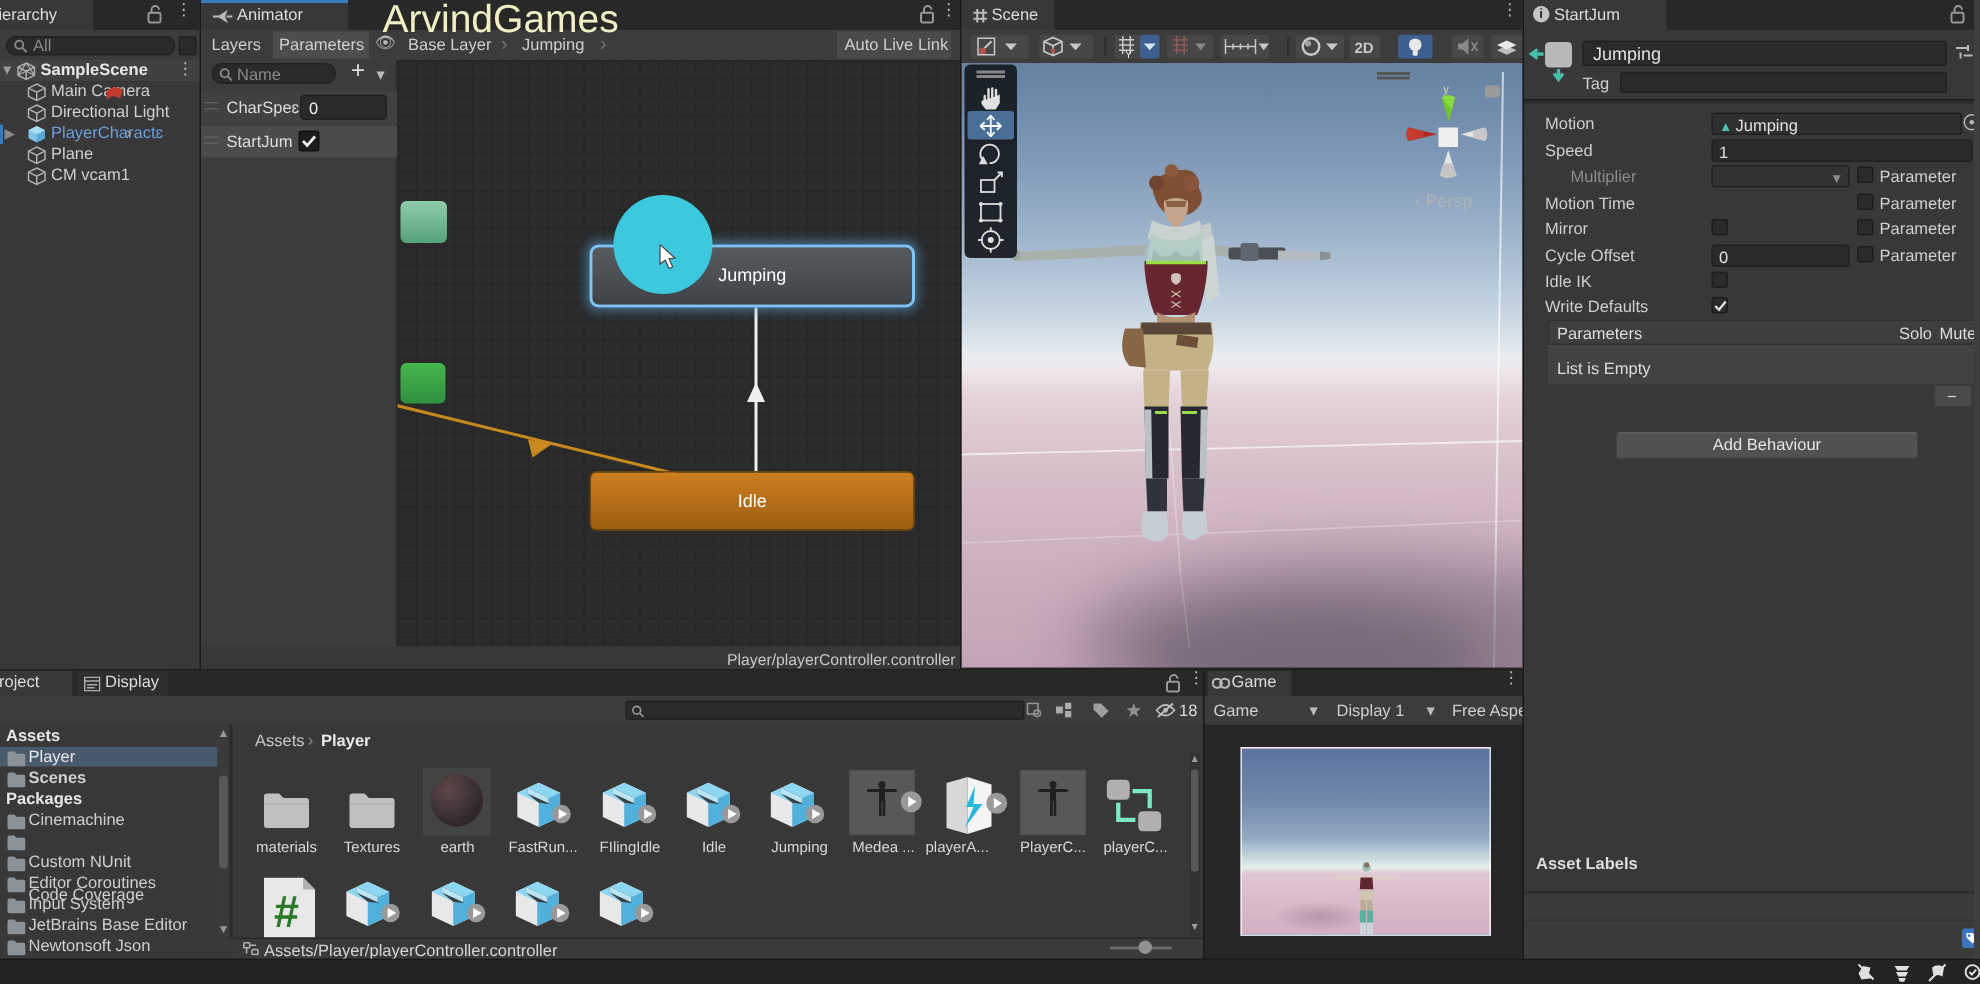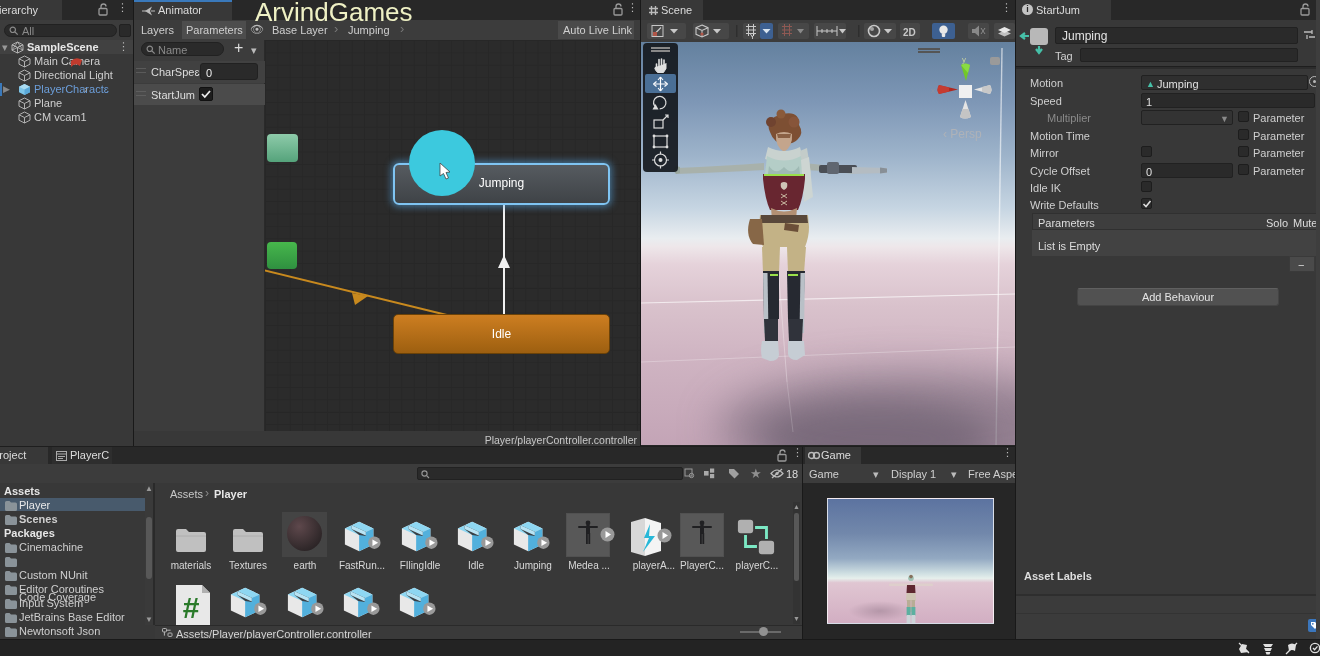--- a/index.html
+++ b/index.html
@@ -504,21 +504,21 @@
   </div>
 
   <div class="abs" style="left:1316px;top:0;width:4px;height:639px;background:#3e3e3e;z-index:40;"></div>
 
   <div class="panel" id="project" style="left:0;top:447px;width:802px;height:192px;">
     <div class="tabbar" style="height:17px;"></div>
     <div class="tab" style="left:0;width:48px;height:17px;line-height:17px;">
       <span style="position:absolute;left:-8px;">Project</span>
       </div>
     <div class="tab" style="left:52px;width:60px;height:17px;line-height:17px;background:#2e2e2e;">
-      <span style="position:absolute;left:18px;">PlayerC</span>
+      <span style="position:absolute;left:18px;">Display</span>
       <svg style="position:absolute;left:4px;top:4px;" width="11" height="10" viewBox="0 0 11 10">
           <rect x="0.5" y="0.5" width="10" height="9" fill="none" stroke="#aaa"></rect>
           <path d="M0.5 3 h10 M2 5.5 h7 M2 7.5 h5" stroke="#aaa"></path>
         </svg>
       </div>
     <svg class="abs" style="left:776px;top:2px;" width="12" height="13" viewBox="0 0 12 13">
         <rect x="2" y="5.5" width="8" height="6.5" rx="1" fill="none" stroke="#999" stroke-width="1.3"></rect>
         <path d="M4 5.5 v-2 a2.5 2.5 0 0 1 5 0" fill="none" stroke="#999" stroke-width="1.3"></path>
       </svg>
     <div class="menu3" style="left:792px;top:3px;">⋮</div>
@@ -634,21 +634,21 @@
         <polygon points="5.5,4 11,7.5 5.5,11" fill="#fff"></polygon>
       </svg>
     <span class="abs lbl" style="left:560px;top:112px;width:58px;text-align:center;font-size:10px;color:#d8d8d8;">Medea ...</span>
     <svg class="abs" style="left:625px;top:69px;" width="42" height="42" viewBox="0 0 42 42">
         <use href="#icon-avatar"></use>
       </svg>
     <svg class="abs" style="left:657px;top:81px;" width="15" height="15" viewBox="0 0 15 15">
         <circle cx="7.5" cy="7.5" r="7" fill="#999"></circle>
         <polygon points="5.5,4 11,7.5 5.5,11" fill="#fff"></polygon>
       </svg>
-    <span class="abs lbl" style="left:617px;top:112px;width:58px;text-align:right;font-size:10px;color:#d8d8d8;">playerA...</span>
+    <span class="abs lbl" style="left:617px;top:112px;width:58px;text-align:left;font-size:10px;color:#d8d8d8;">playerA...</span>
     <svg class="abs" style="left:680px;top:66px;" width="44" height="44" viewBox="0 0 44 44">
         <use href="#icon-thumb"></use>
       </svg>
     <span class="abs lbl" style="left:673px;top:112px;width:58px;text-align:center;font-size:10px;color:#d8d8d8;">PlayerC...</span>
     <svg class="abs" style="left:736px;top:70px;" width="40" height="40" viewBox="0 0 42 40">
         <use href="#icon-ctrl"></use>
       </svg>
     <span class="abs lbl" style="left:728px;top:112px;width:58px;text-align:center;font-size:10px;color:#d8d8d8;">playerC...</span>
 
     <svg class="abs" style="left:172px;top:138px;" width="38" height="44" viewBox="0 0 38 44">

